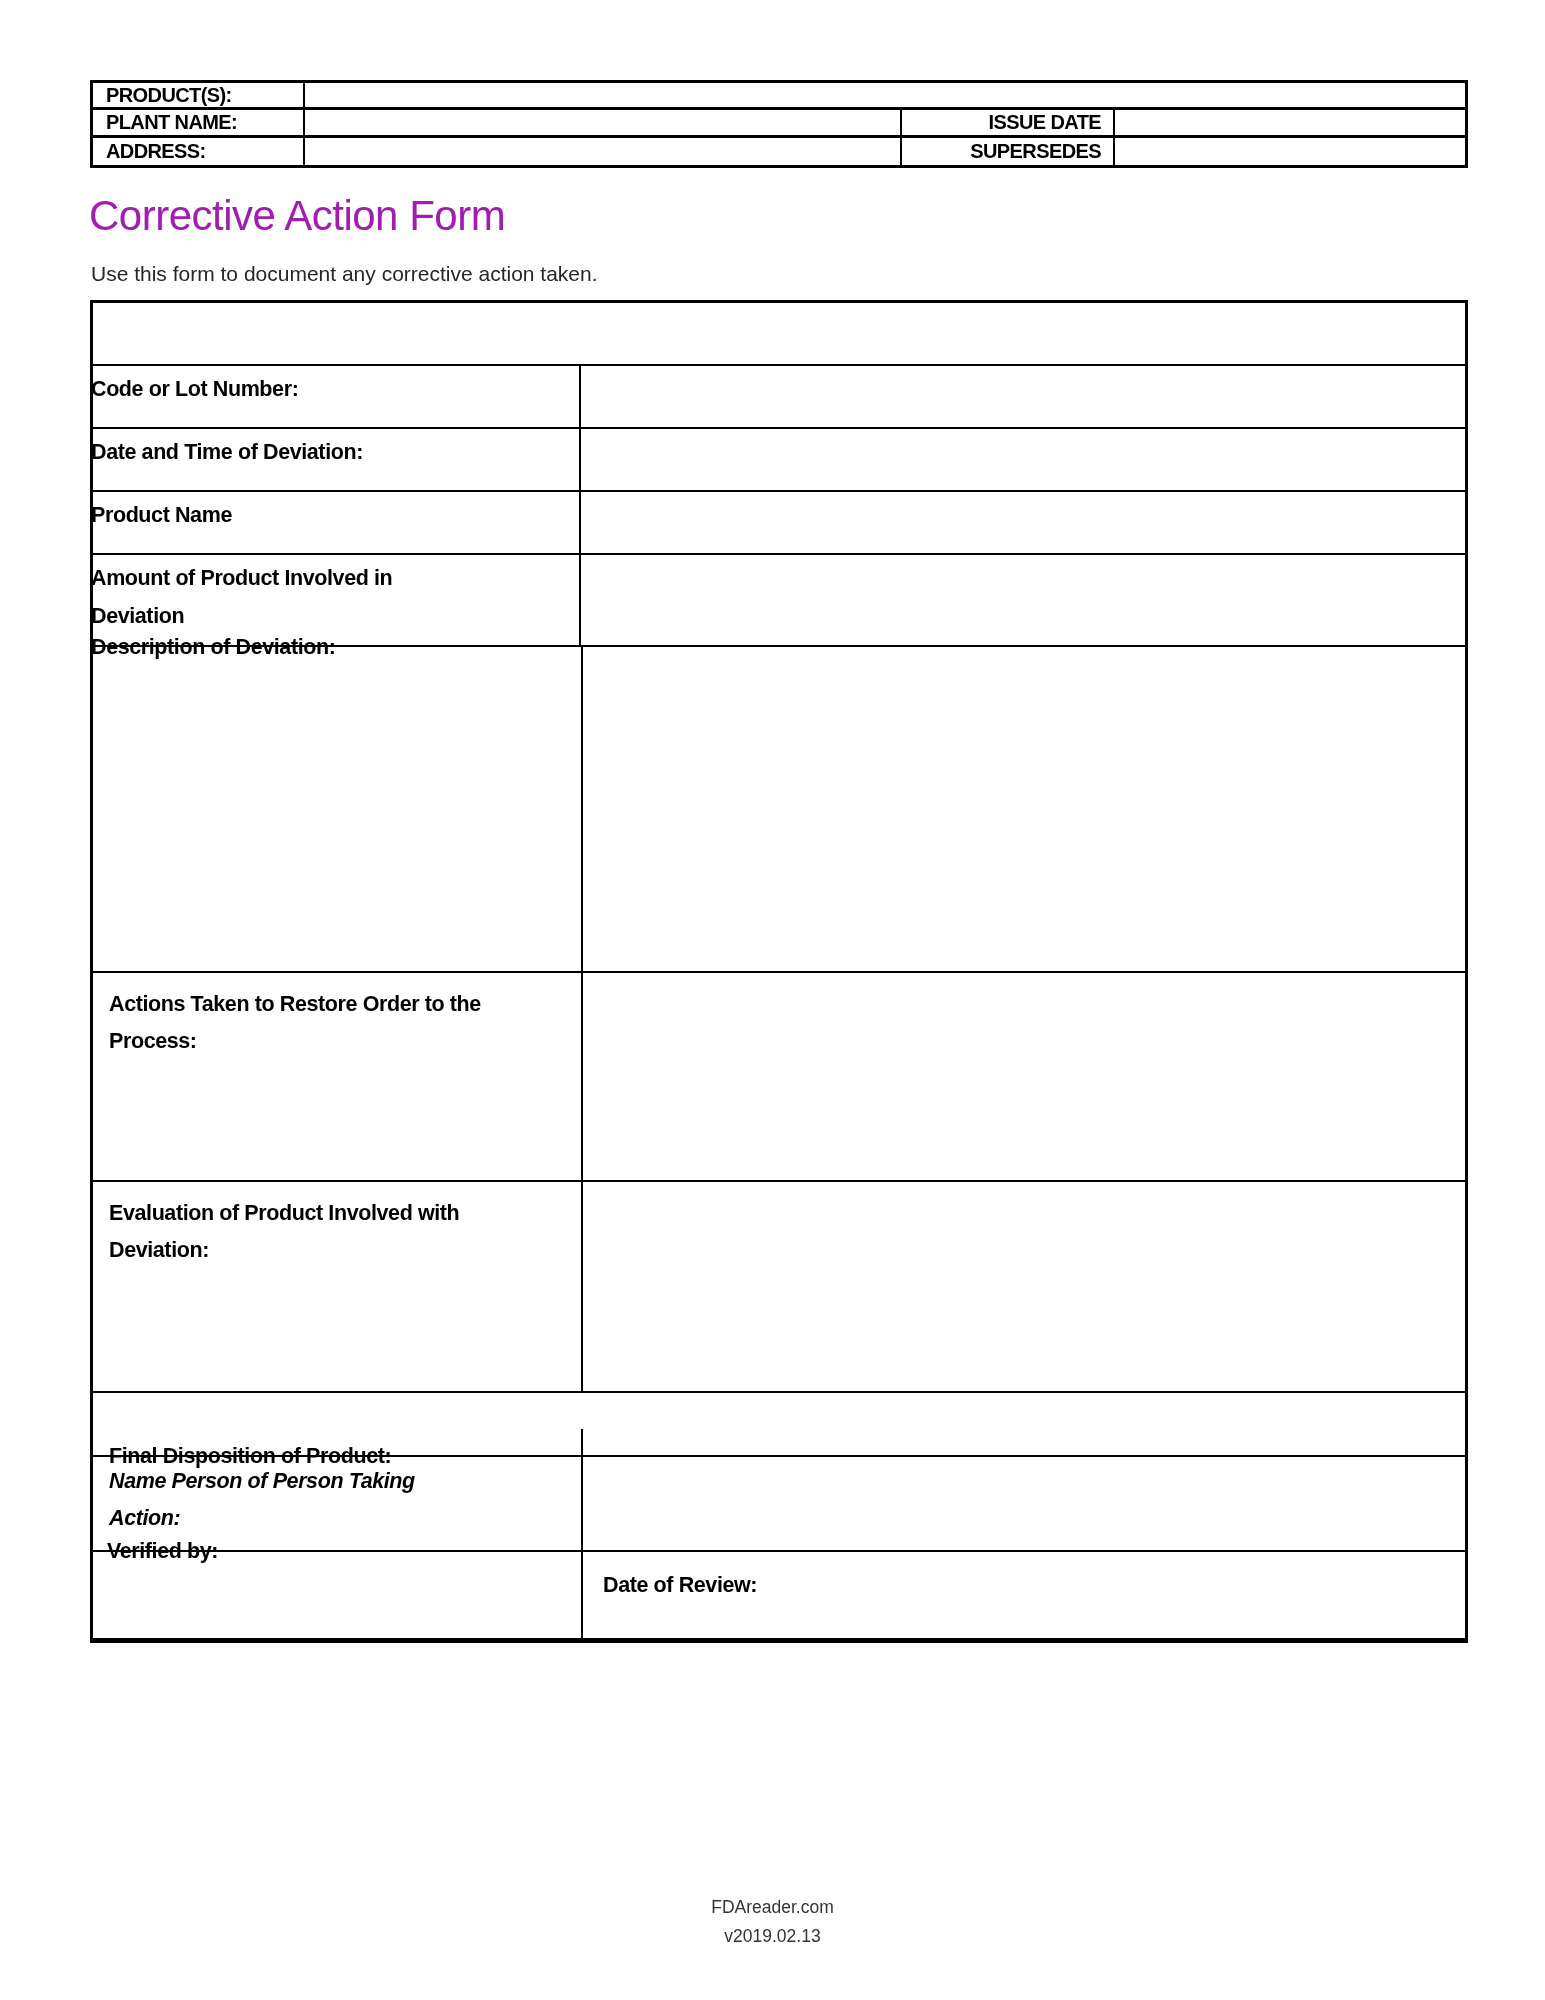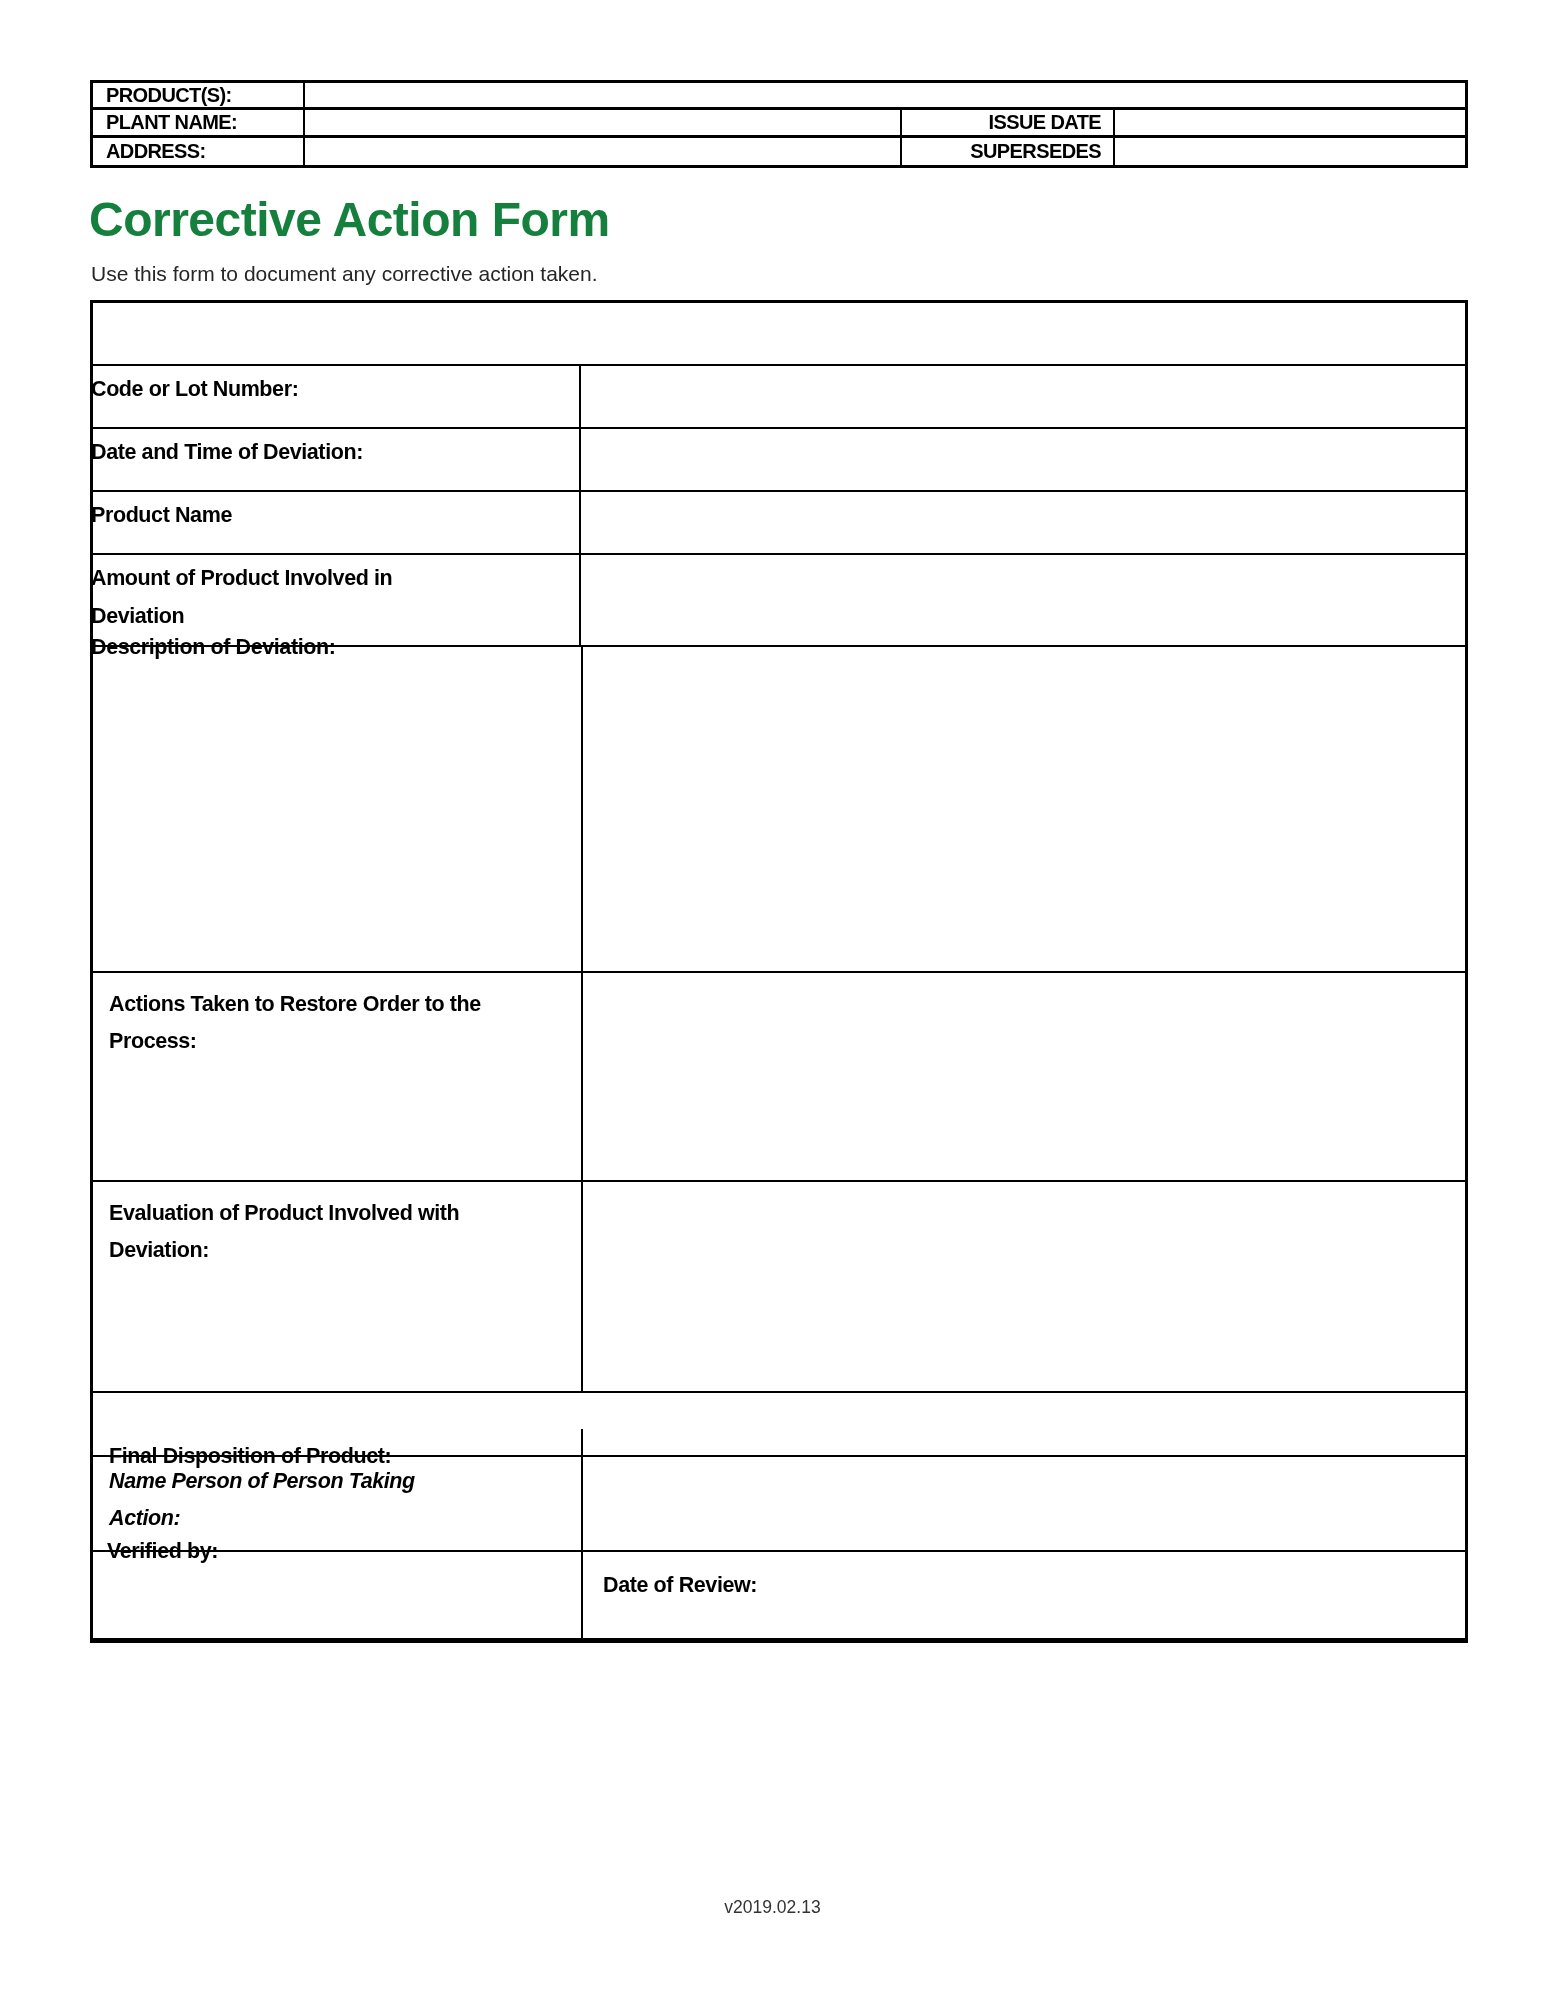--- a/index.html
+++ b/index.html
@@ -24,21 +24,21 @@
   }
   .ht-rlabel {
     font-weight:bold; font-size:20px; letter-spacing:-0.6px;
     justify-content:flex-end; padding-right:12px; white-space:nowrap;
   }
   .ht-span3 { grid-column:2 / -1; }
 
   
   .title {
     position:absolute; left:89px; top:192px;
-    font-size:48px; font-weight:700; letter-spacing:-0.5px; color:#15803d;
+    font-size:42px; font-weight:400; letter-spacing:-0.5px; color:#a21caf;
   }
   .subtitle {
     position:absolute; left:91px; top:262px;
     font-size:21px; color:#262626;
   }
 
   
   .form-table {
     position:absolute; left:90px; top:300px; width:1378px; height:1343px;
     box-sizing:border-box; border:3px solid #000;
@@ -190,16 +190,17 @@
       <div class="fv review-label">
         <span>Date of Review:</span>
       </div>
     </div>
 
     <div class="overhang overhang-description">Description of Deviation:</div>
     <div class="overhang overhang-verified">Verified by:</div>
   </div>
 
   <div class="footer">
+    <div>FDAreader.com</div>
     <div>v2019.02.13</div>
   </div>
 
 </div>
 
 </body></html>

